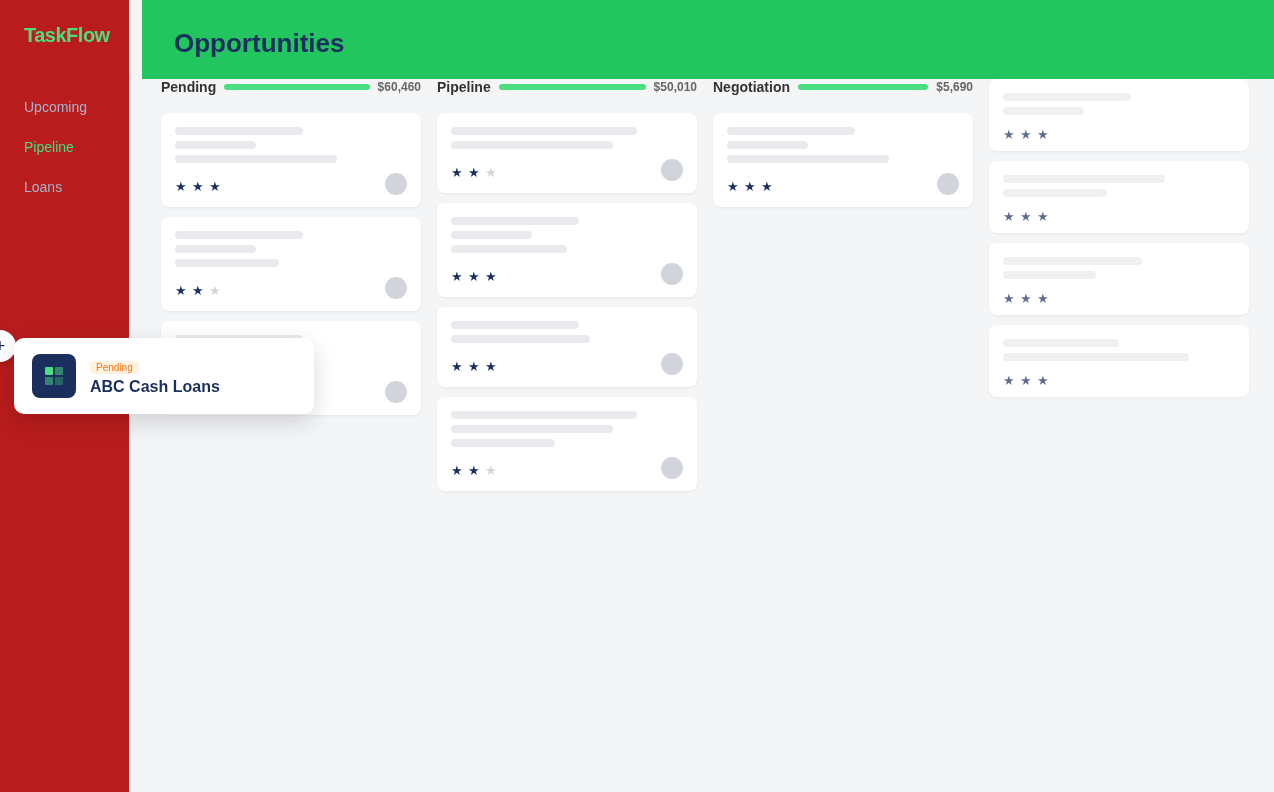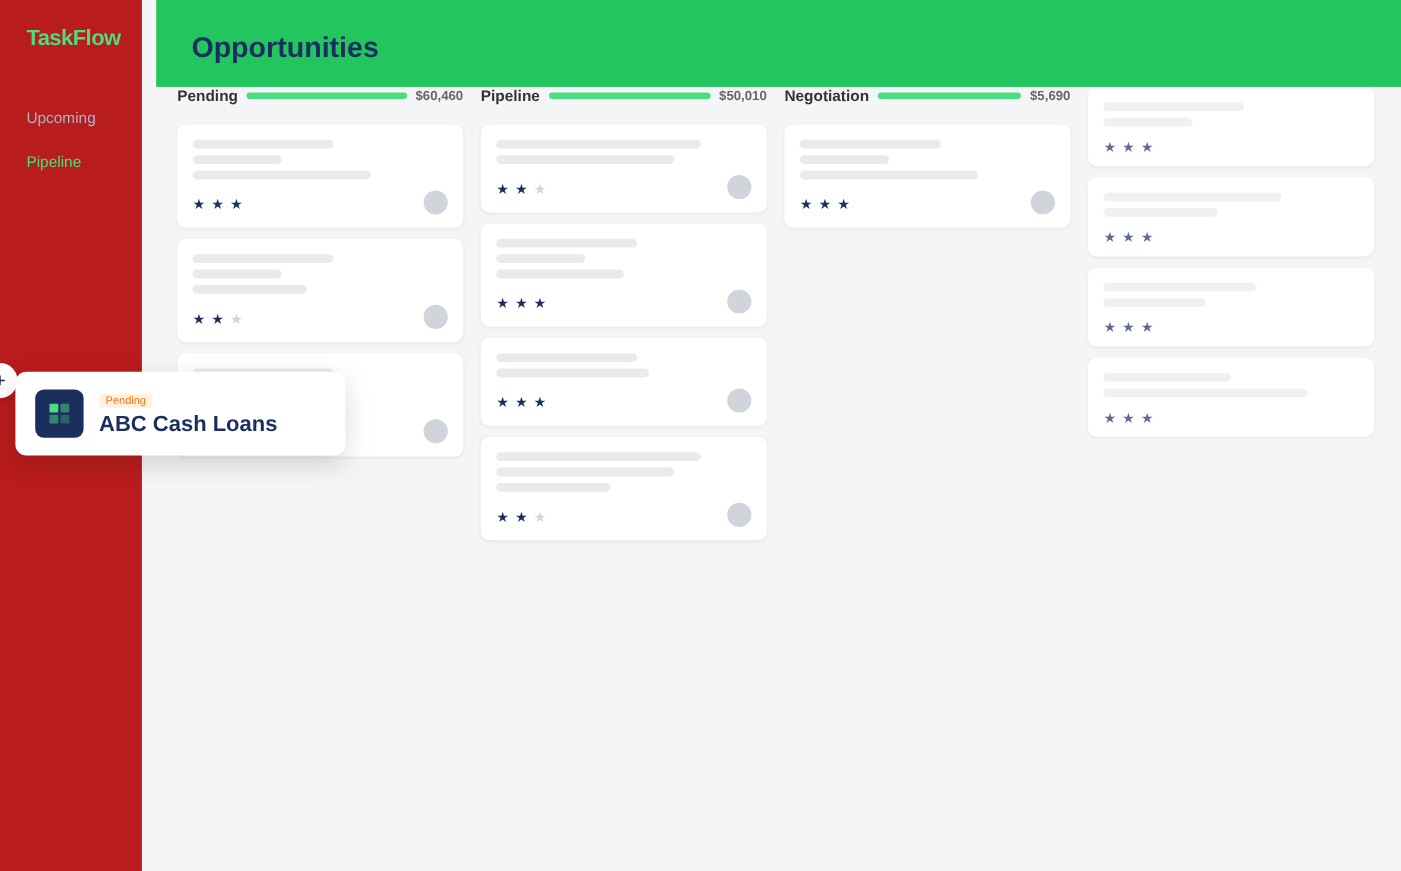--- a/index.html
+++ b/index.html
@@ -82,21 +82,21 @@
       display: inline-block;
       background: #fff3e0;
       color: #f97316;
       font-size: 10px;
       padding: 1px 6px;
       border-radius: 4px;
       margin-bottom: 4px;
       font-weight: 500;
     }
     .drag-card-title {
-      font-size: 20px;
+      font-size: 16px;
       font-weight: 600;
       color: #1a2f5e;
     }
 
     
     .main {
       flex: 1;
       display: flex;
       flex-direction: column;
       overflow: hidden;
@@ -206,20 +206,21 @@
 </head>
 <body>
 
 <div class="sidebar">
   <div class="sidebar-logo">
     <span>Task<span>Flow</span></span>
   </div>
   <nav class="sidebar-nav">
     <div class="sidebar-item">Upcoming</div>
     <div class="sidebar-item active">Pipeline</div>
+    <div class="sidebar-item">Loans</div>
   </nav>
 
   <button class="add-btn">+</button>
 
   <div class="drag-card">
     <div class="drag-card-icon">
       <svg viewBox="0 0 24 24" fill="none" xmlns="http://www.w3.org/2000/svg">
         <rect x="3" y="3" width="8" height="8" rx="1" fill="#4ade80"></rect>
         <rect x="13" y="3" width="8" height="8" rx="1" fill="#4ade80" opacity="0.5"></rect>
         <rect x="3" y="13" width="8" height="8" rx="1" fill="#4ade80" opacity="0.5"></rect>

